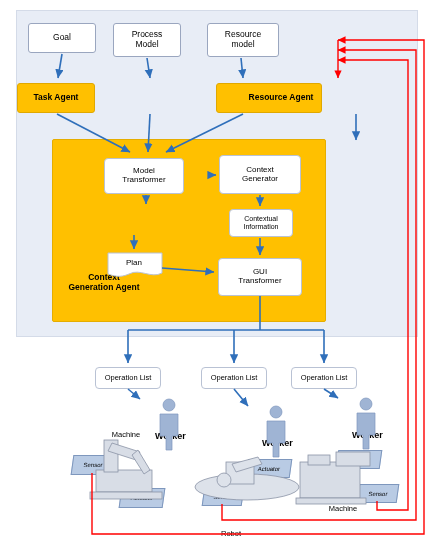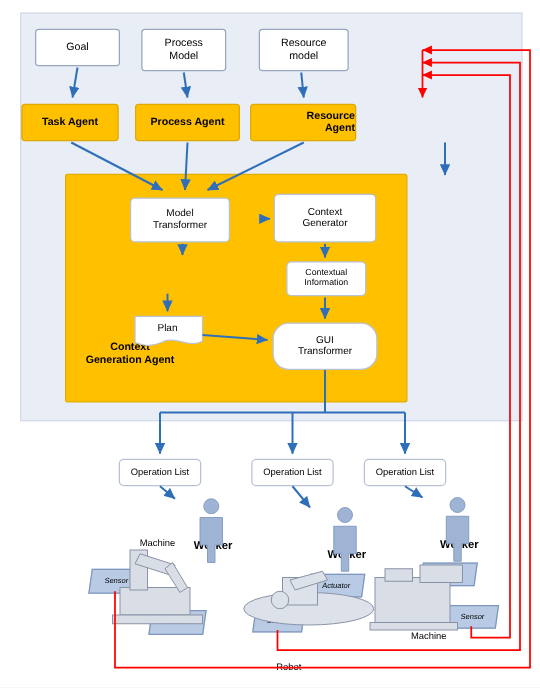--- a/index.html
+++ b/index.html
@@ -110,45 +110,42 @@
 Model</span>
   </div>
   <div class="box white" style="left:207px;top:23px;width:72px;height:34px;white-space:pre-line;">
     <span>Resource
 model</span>
   </div>
 
   <div class="box yellow" style="left:17px;top:83px;width:78px;height:30px;">
     <span>Task Agent</span>
   </div>
-  <div class="box yellow" style="left:108px;top:83px;width:84px;height:30px;">
-    <span>Process Agent</span>
-  </div>
-  <div class="box yellow" style="left:200px;top:83px;width:85px;height:30px;padding-left:24px;">
+  <div class="box yellow" style="left:216px;top:83px;width:106px;height:30px;padding-left:24px;">
     <span>Resource Agent</span>
   </div>
 
 
   <div id="agent-panel"></div>
   <div id="agent-label" style="white-space:pre-line;">Context
 Generation Agent</div>
 
   <div class="box plainwhite" style="left:104px;top:158px;width:80px;height:36px;white-space:pre-line;">
     <span>Model
 Transformer</span>
   </div>
   <div class="box plainwhite" style="left:219px;top:155px;width:82px;height:39px;white-space:pre-line;">
     <span>Context
 Generator</span>
   </div>
   <div class="box plainwhite" style="left:229px;top:209px;width:64px;height:28px;white-space:pre-line;font-size:7px;">
     <span>Contextual
 Information</span>
   </div>
-  <div class="box plainwhite" style="left:218px;top:258px;width:84px;height:38px;white-space:pre-line;border-radius:13px;">
+  <div class="box plainwhite" style="left:218px;top:258px;width:84px;height:38px;white-space:pre-line;">
     <span>GUI
 Transformer</span>
   </div>
 
   <div id="plan-box">
     <svg width="56" height="28" viewBox="0 0 56 28">
       <path d="M1,1 H55 V21 C44,27 33,16 22,22 C13,26 7,24 1,22 Z" fill="#ffffff" stroke="#b9c2d4" stroke-width="1"></path>
     </svg>
     <div id="plan-label">Plan</div>
   </div>

